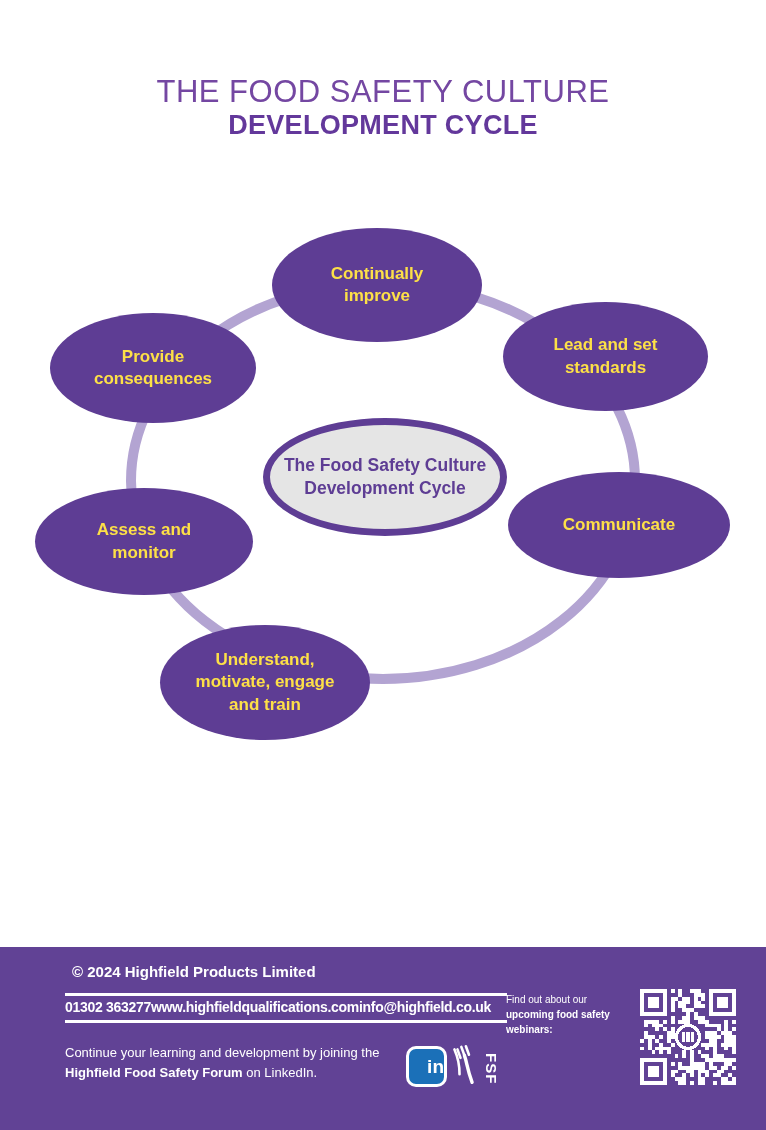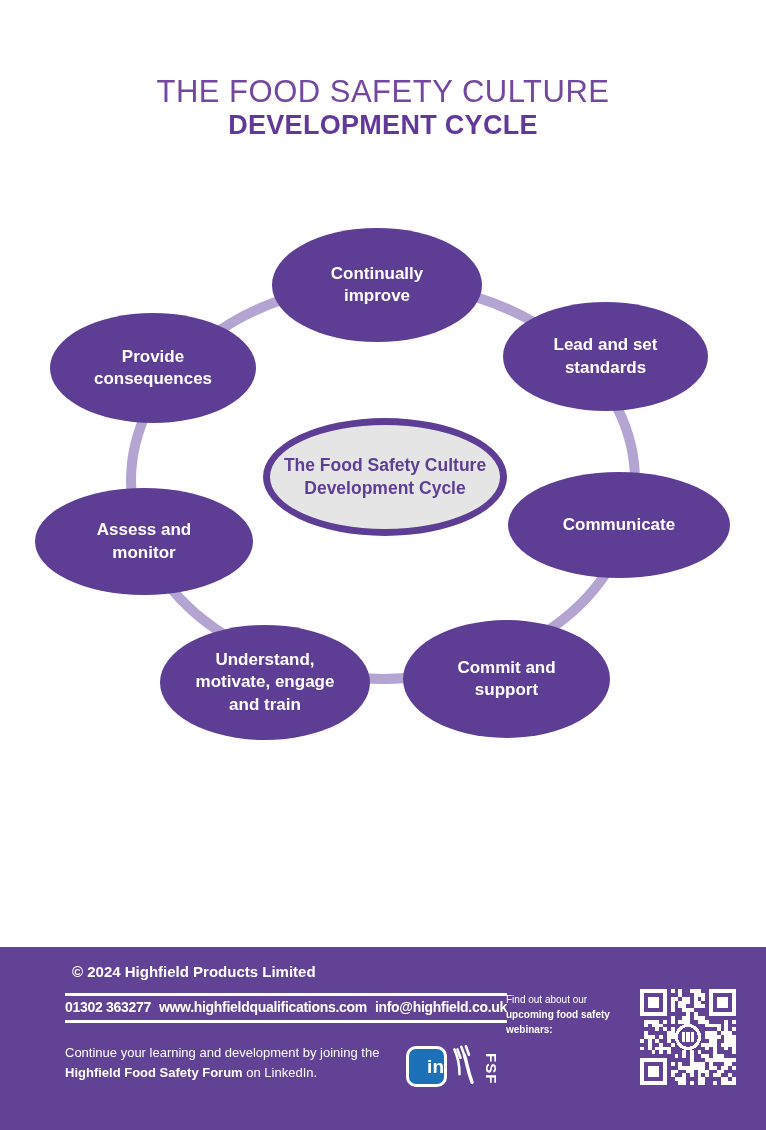--- a/index.html
+++ b/index.html
@@ -13,21 +13,21 @@
   .title-line2{font-size:27px;font-weight:bold;color:var(--c-title_bold,#63389b);letter-spacing:.3px;}
 
   
   .diagram{position:absolute;left:0;top:0;width:766px;height:940px;}
   .ring-svg{position:absolute;left:0;top:0;width:766px;height:940px;z-index:0;}
   .ring-ellipse{fill:none;stroke:var(--c-ring,#b3a4d2);stroke-width:10;}
   .node{
     position:absolute;z-index:1;border-radius:50%;
     background:var(--c-node,#5e3d94);
     display:flex;align-items:center;justify-content:center;text-align:center;
-    color:#ffffff;font-weight:bold;font-size:17px;line-height:1.32;
+    color:#fde047;font-weight:bold;font-size:17px;line-height:1.32;
   }
   .node-label{display:inline-block;}
   .n-improve{left:272px;top:228px;width:210px;height:114px;}
   .n-improve .node-label{width:130px;}
   .n-lead{left:503px;top:302px;width:205px;height:109px;}
   .n-lead .node-label{width:125px;}
   .n-comm{left:508px;top:472px;width:222px;height:106px;}
   .n-commit{left:403px;top:620px;width:207px;height:118px;}
   .n-commit .node-label{width:120px;}
   .n-under{left:160px;top:625px;width:210px;height:115px;}
@@ -43,21 +43,21 @@
     color:var(--c-node,#5e3d94);font-weight:bold;font-size:17.5px;line-height:1.3;
   }
   .center-label{display:inline-block;width:212px;}
 
   
   .footer{position:absolute;left:0;top:947px;width:766px;height:183px;background:var(--c-footer,#614295);color:#fff;}
   .copyright{position:absolute;left:72px;top:16px;font-size:15px;font-weight:bold;}
   .rule{position:absolute;left:65px;width:442px;height:3px;background:#fff;}
   .rule-1{top:46px;}
   .rule-2{top:73px;}
-  .contact{position:absolute;left:65px;top:52px;width:442px;display:flex;justify-content:space-between;
+  .contact{position:absolute;left:65px;top:52px;width:442px;display:flex;
     font-size:14px;font-weight:bold;letter-spacing:-0.3px;white-space:nowrap;}
   .contact span{cursor:default;}
   .forum-text{position:absolute;left:65px;top:96px;width:345px;font-size:13px;line-height:1.55;}
   .li-icon{
     position:absolute;left:406px;top:99px;width:41px;height:41px;box-sizing:border-box;
     border:3px solid #fff;border-radius:10px;background:var(--c-linkedin,#1b70b8);
     display:flex;align-items:center;justify-content:flex-end;
     font-weight:bold;font-size:19px;color:#fff;line-height:1;
   }
   .fsf-svg{position:absolute;left:449px;top:93px;width:48px;height:50px;}
@@ -82,23 +82,20 @@
     </svg>
 
     <div class="node n-improve">
       <span class="node-label">Continually improve</span>
     </div>
     <div class="node n-lead">
       <span class="node-label">Lead and set standards</span>
     </div>
     <div class="node n-comm">
       <span class="node-label">Communicate</span>
-    </div>
-    <div class="node n-commit">
-      <span class="node-label">Commit and support</span>
     </div>
     <div class="node n-under">
       <span class="node-label">Understand, motivate, engage and train</span>
     </div>
     <div class="node n-assess">
       <span class="node-label">Assess and monitor</span>
     </div>
     <div class="node n-provide">
       <span class="node-label">Provide consequences</span>
     </div>

